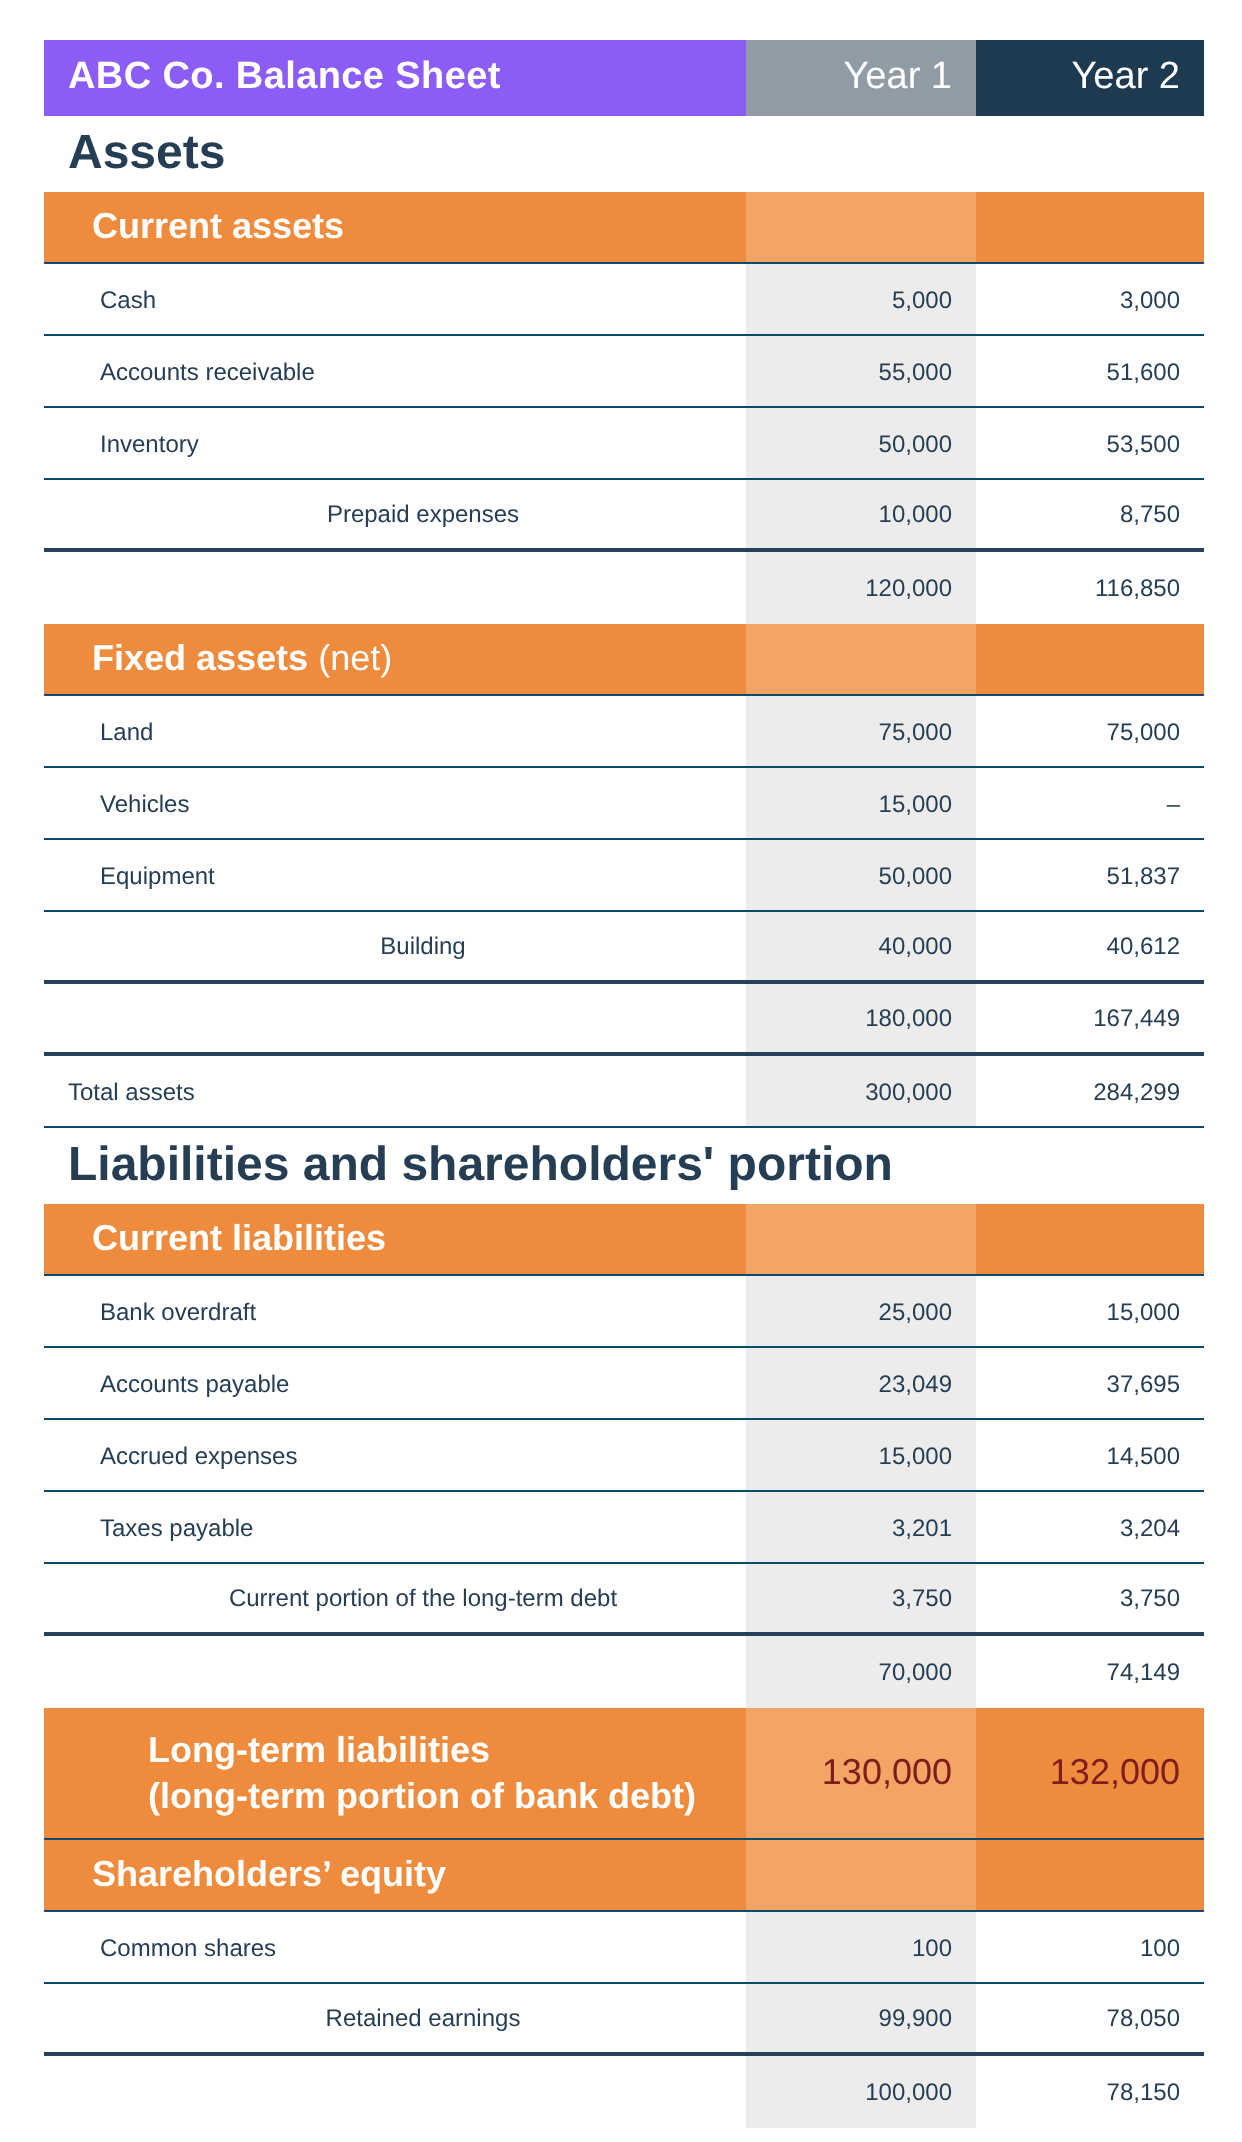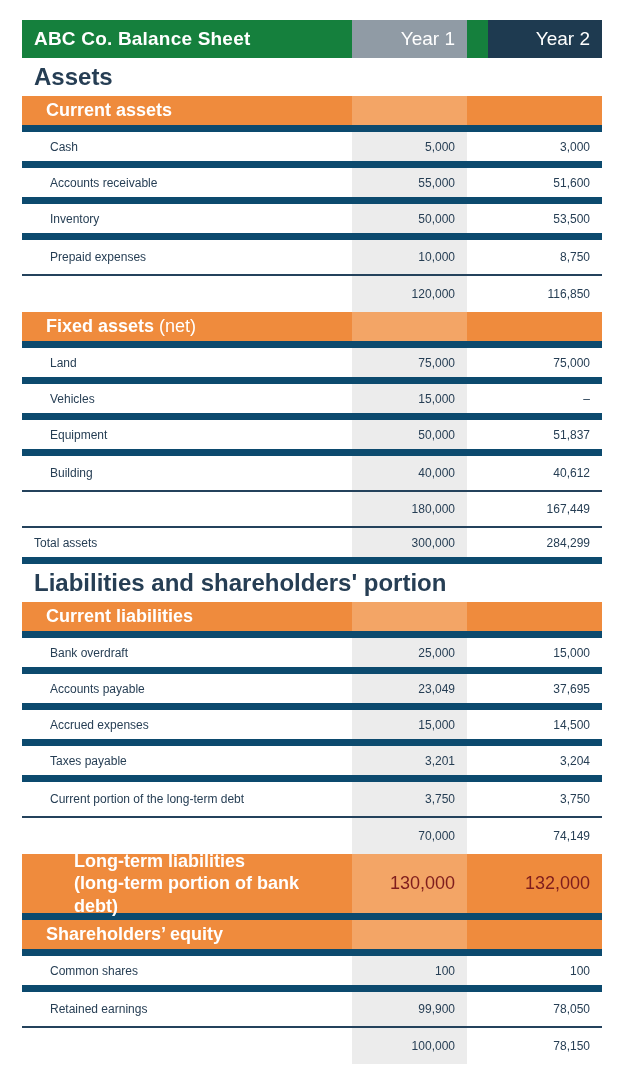--- a/index.html
+++ b/index.html
@@ -12,27 +12,26 @@
   }
   .sheet { width: 580px; margin: 20px 0 0 22px; }
 
   .row { display: flex; align-items: center; }
   .c-label { flex: 1 1 auto; min-width: 0; }
   .c-y1, .c-y2 {
     flex: none; align-self: stretch;
     display: flex; align-items: center; justify-content: flex-end;
     padding-right: 12px;
     font-weight: 400;
-    margin-left: 21px;
   }
   .c-y1 { width: 115px; }
   .c-y2 { width: 114px; }
 
   
-  .r-title { height: 38px; background: #15803d; color: #ffffff; font-size: 19px; }
+  .r-title { height: 38px; background: #8b5cf6; color: #ffffff; font-size: 19px; }
   .r-title .c-label { font-weight: 700; padding-left: 12px; letter-spacing: 0.2px; }
   .r-title .c-y1 { background: #909ba5; }
   .r-title .c-y2 { background: #1e3a50; }
 
   
   .r-section { height: 38px; font-size: 24px; font-weight: 700; }
   .r-section .c-label { padding-left: 12px; }
 
   
   .r-group { height: 36px; background: #ef8b3d; color: #ffffff; font-size: 18px; }
@@ -46,22 +45,22 @@
   .r-group-values .note-block { display: block; font-weight: 700; font-size: 18px; }
   .r-group-values .c-y1, .r-group-values .c-y2 { font-size: 18px; color: #7f1d1d; }
 
   
   .r-item, .r-subtotal, .r-total { height: 36px; font-size: 12px; }
   .r-item .c-label { padding-left: 28px; }
   .r-total .c-label { padding-left: 12px; }
   .r-item .c-y1, .r-subtotal .c-y1, .r-total .c-y1 { background: #ececec; }
 
   
-  .b-light { border-bottom: 7px solid #0c4a6e; }
-  .b-dark  { border-bottom: 2px solid #24425c; }
+  .b-light { border-bottom: 1px solid #0c4a6e; }
+  .b-dark  { border-bottom: 2px solid #24425c; text-align: center; }
 </style>
 </head>
 <body>
 
 <div class="sheet">
   <div class="row r-title">
     <div class="c-label">ABC Co. Balance Sheet</div>
     <div class="c-y1">Year 1</div>
     <div class="c-y2">Year 2</div>
   </div>

